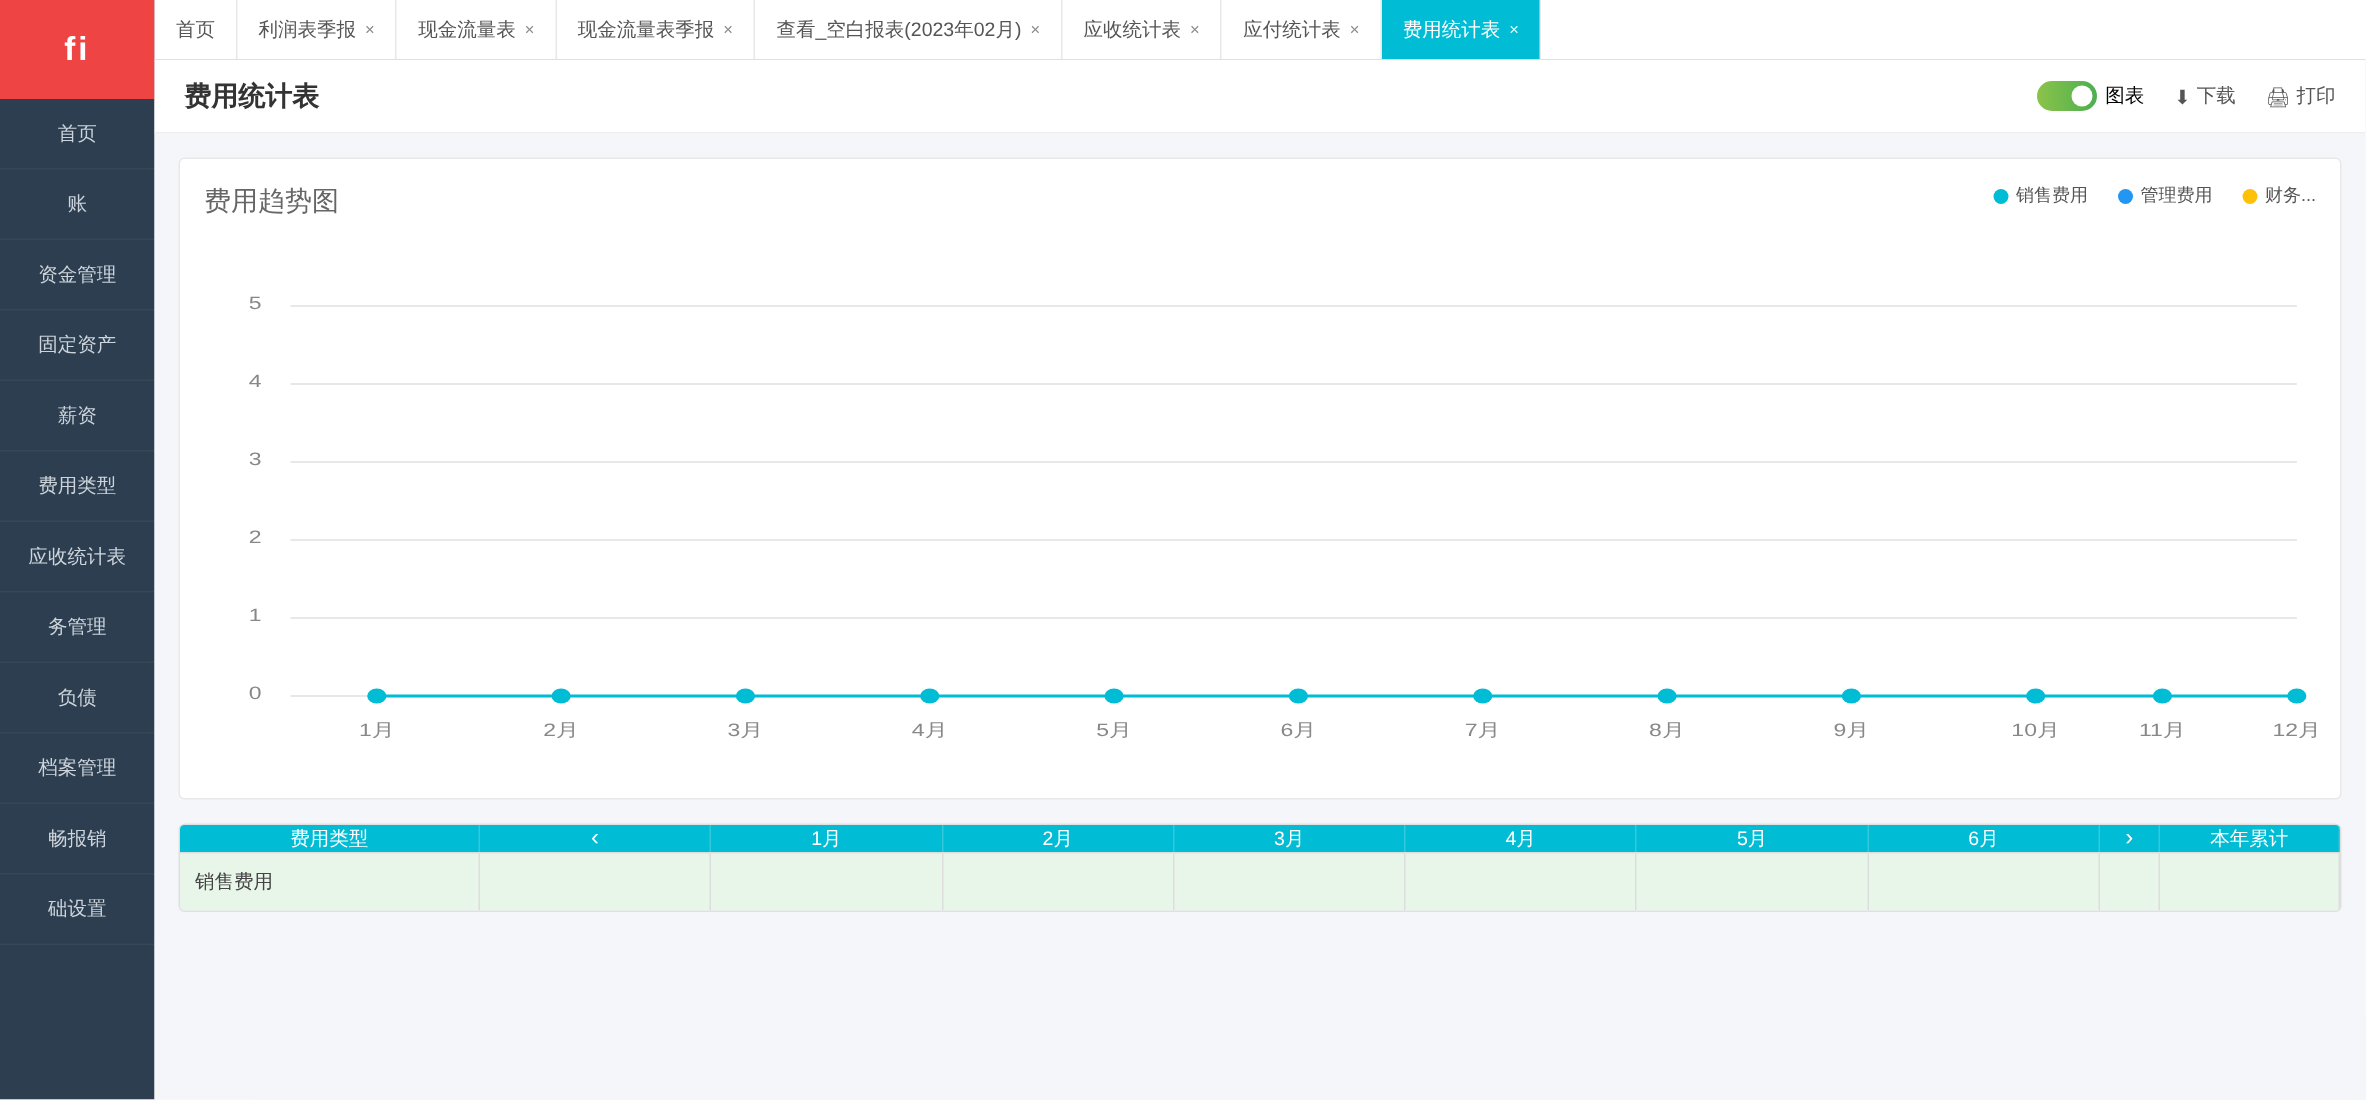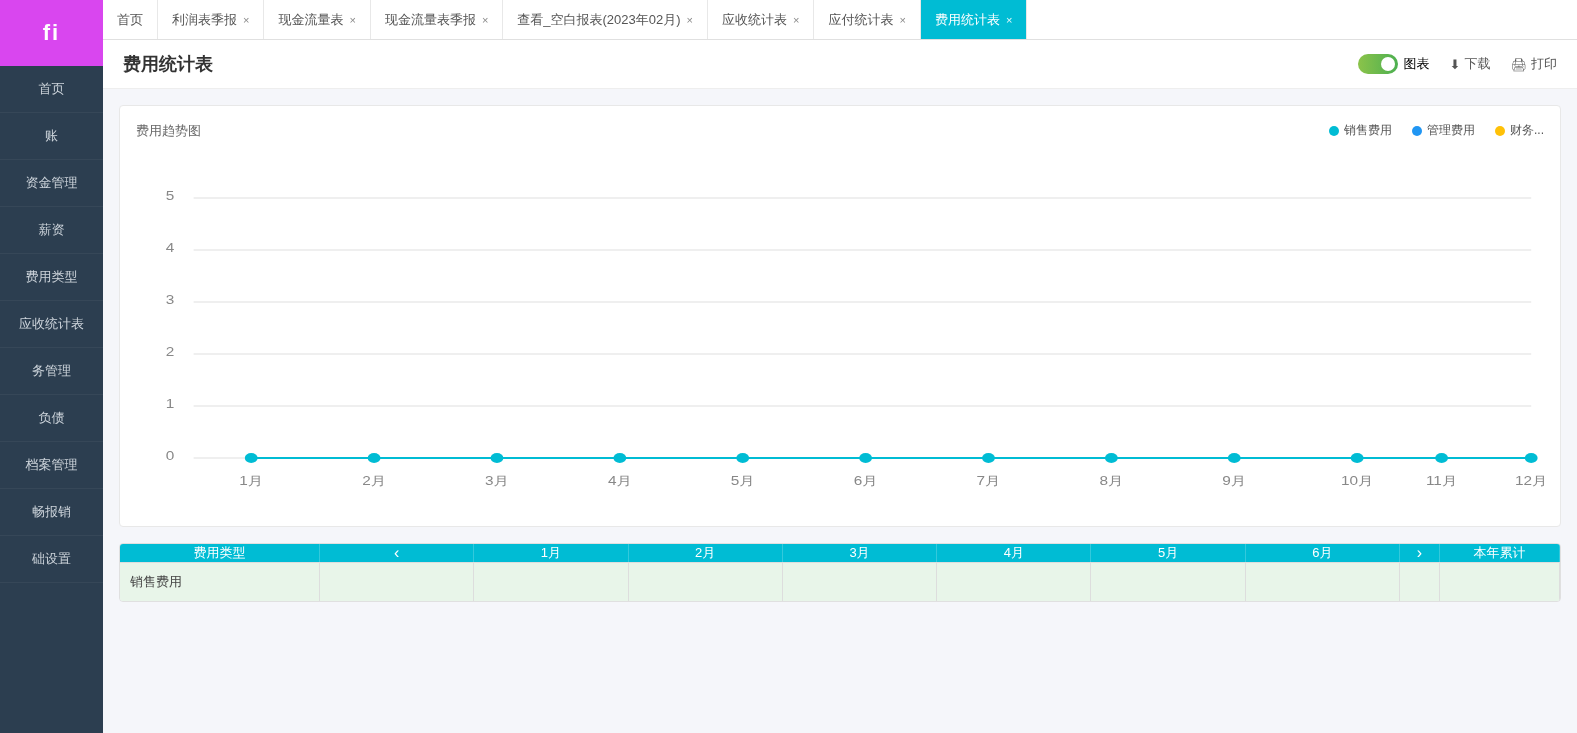--- a/index.html
+++ b/index.html
@@ -8,21 +8,21 @@
     
     .sidebar {
       width: 103px;
       background: #2c3e50;
       display: flex;
       flex-direction: column;
       flex-shrink: 0;
       height: 100%;
     }
     .sidebar-logo {
-      background: #d946ef;
+      background: #ef4444;
       height: 66px;
       display: flex;
       align-items: center;
       justify-content: center;
       color: white;
       font-size: 22px;
       font-weight: bold;
       letter-spacing: 2px;
     }
     .sidebar-item {
@@ -144,21 +144,21 @@
     
     .chart-section {
       background: white;
       margin: 16px 16px 0 16px;
       padding: 16px;
       border-radius: 4px;
       border: 1px solid #e8e8e8;
       flex-shrink: 0;
     }
     .chart-title {
-      font-size: 13px;
+      font-size: 18px;
       color: #666;
       margin-bottom: 10px;
     }
     .chart-legend {
       display: flex;
       align-items: center;
       gap: 20px;
       justify-content: flex-end;
       margin-bottom: 8px;
     }
@@ -227,20 +227,21 @@
     .table-cell.left { text-align: left; }
   </style>
 </head>
 <body>
 
 <div class="sidebar">
   <div class="sidebar-logo">fi</div>
   <div class="sidebar-item">首页</div>
   <div class="sidebar-item">账</div>
   <div class="sidebar-item">资金管理</div>
+  <div class="sidebar-item">固定资产</div>
   <div class="sidebar-item">薪资</div>
   <div class="sidebar-item">费用类型</div>
   <div class="sidebar-item">应收统计表</div>
   <div class="sidebar-item">务管理</div>
   <div class="sidebar-item">负债</div>
   <div class="sidebar-item">档案管理</div>
   <div class="sidebar-item">畅报销</div>
   <div class="sidebar-item">础设置</div>
 </div>
 

